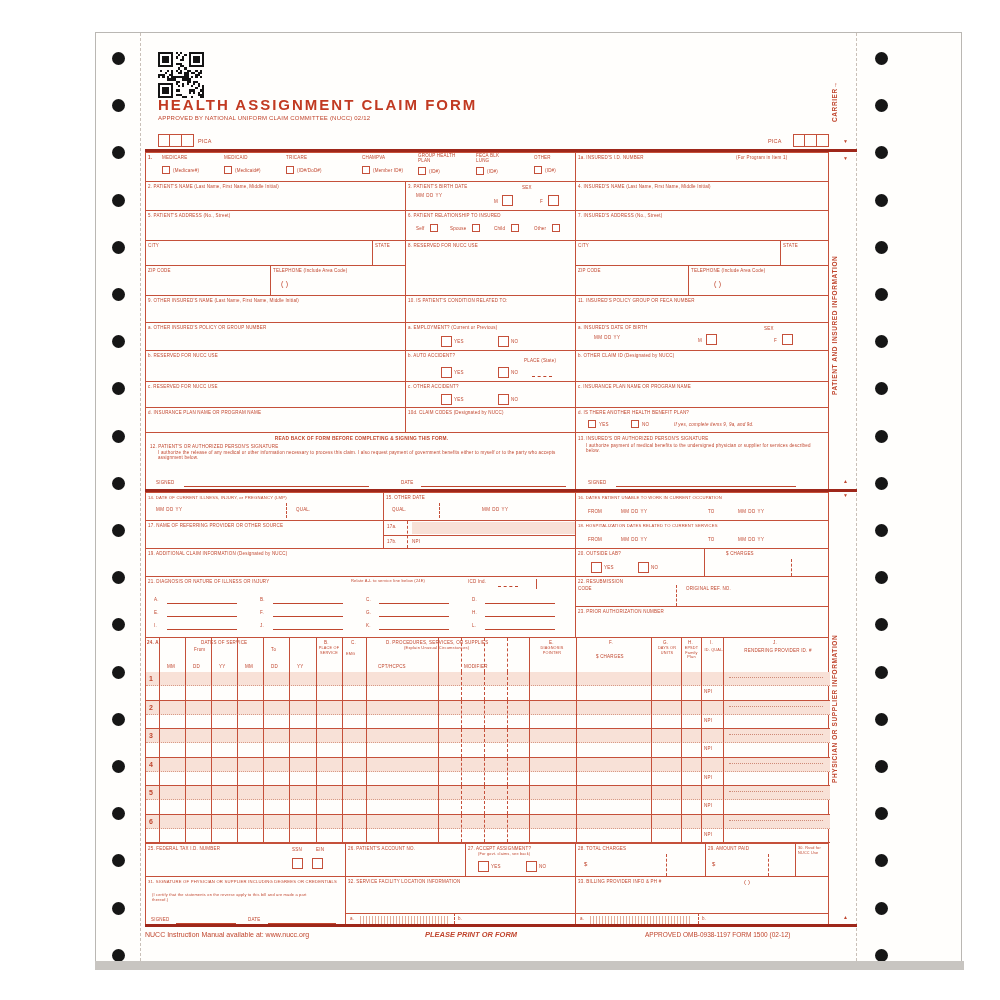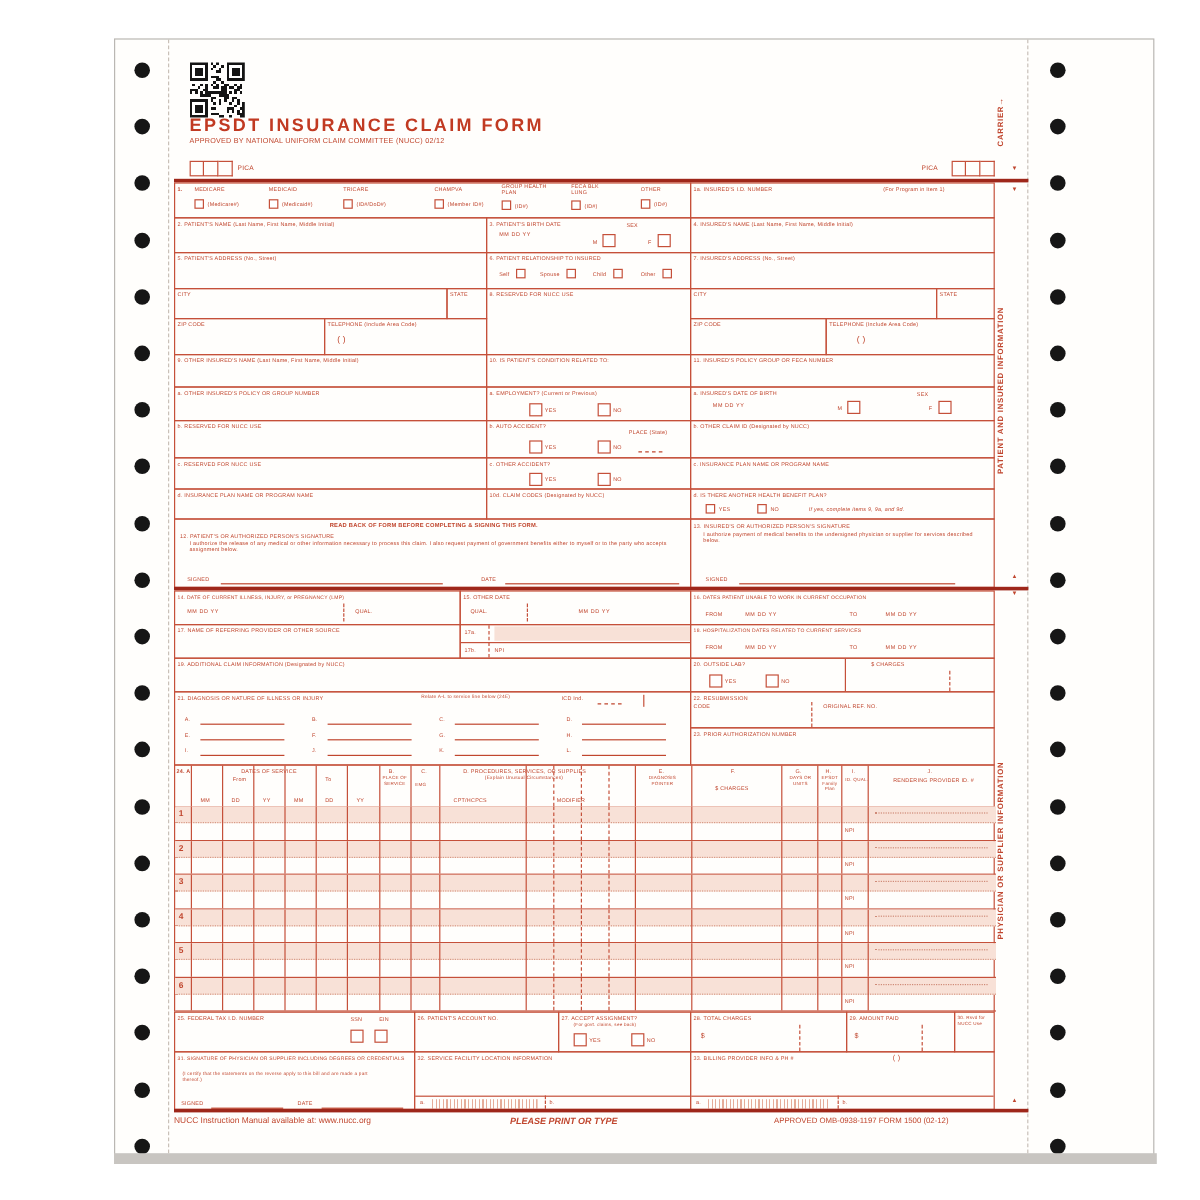--- a/index.html
+++ b/index.html
@@ -199,21 +199,21 @@
         <rect x="0" y="0" width="15.400000000000002" height="15.400000000000002" fill="#141414"></rect>
         <rect x="2.2" y="2.2" width="11" height="11" fill="#fff"></rect>
         <rect x="4.4" y="4.4" width="6.6000000000000005" height="6.6000000000000005" fill="#141414"></rect>
         <rect x="30.800000000000004" y="0" width="15.400000000000002" height="15.400000000000002" fill="#141414"></rect>
         <rect x="33.00000000000001" y="2.2" width="11" height="11" fill="#fff"></rect>
         <rect x="35.2" y="4.4" width="6.6000000000000005" height="6.6000000000000005" fill="#141414"></rect>
         <rect x="0" y="30.800000000000004" width="15.400000000000002" height="15.400000000000002" fill="#141414"></rect>
         <rect x="2.2" y="33.00000000000001" width="11" height="11" fill="#fff"></rect>
         <rect x="4.4" y="35.2" width="6.6000000000000005" height="6.6000000000000005" fill="#141414"></rect>
       </svg></div>
-  <div class="title" style="left:158px;top:96px">EPSDT INSURANCE CLAIM FORM</div>
+  <div class="title" style="left:158px;top:96px">HEALTH ASSIGNMENT CLAIM FORM</div>
   <div class="sub" style="left:158px;top:115px">APPROVED BY NATIONAL UNIFORM CLAIM COMMITTEE (NUCC) 02/12</div>
 
   <div class="abs pica" style="left:158px;top:134px">
     <div class="picabox"></div>
       <div class="picabox"></div>
       <div class="picabox"></div>
   </div>
   <span class="l" style="left:198px;top:138px;font-size:5.5px">PICA</span>
   <span class="l" style="left:768px;top:138px;font-size:5.5px">PICA</span>
   <div class="abs pica" style="left:793px;top:134px">
@@ -769,21 +769,21 @@
     <span class="l" style="left:168px;top:2px;font-size:6px">(          )</span>
     <div class="hl" style="top:36px"></div>
     <span class="l" style="left:4px;top:39px">a.</span>
     <div class="dotfill" style="left:14px;top:39px;width:100px;height:8px"></div>
     <span class="vl vld" style="left:122px;top:36px"></span>
     <span class="l" style="left:126px;top:39px">b.</span>
   </div>
 
   <div class="thick" style="left:145px;top:924px;width:712px;height:3px"></div>
   <div class="ftr" style="left:145px;top:931px;font-size:7px">NUCC Instruction Manual available at: www.nucc.org</div>
-  <div class="ftr bold" style="left:425px;top:930px;font-size:7.5px;font-style:italic">PLEASE PRINT OR TYPE</div>
+  <div class="ftr bold" style="left:425px;top:930px;font-size:7.5px;font-style:italic">PLEASE PRINT OR FORM</div>
   <div class="ftr" style="left:645px;top:931px;font-size:6.5px">APPROVED OMB-0938-1197 FORM 1500 (02-12)</div>
 
   <div class="sideV" style="left:831px;top:52px;height:100px;width:12px">
     <span>CARRIER</span><span>→</span>
   </div>
   <div class="sideV" style="left:831px;top:165px;height:320px;width:12px">PATIENT AND INSURED INFORMATION</div>
   <div class="sideV" style="left:831px;top:495px;height:428px;width:12px">PHYSICIAN OR SUPPLIER INFORMATION</div>
   <span class="arrow" style="left:843px;top:155px">▼</span>
   <span class="arrow" style="left:843px;top:478px">▲</span>
   <span class="arrow" style="left:843px;top:492px">▼</span>

